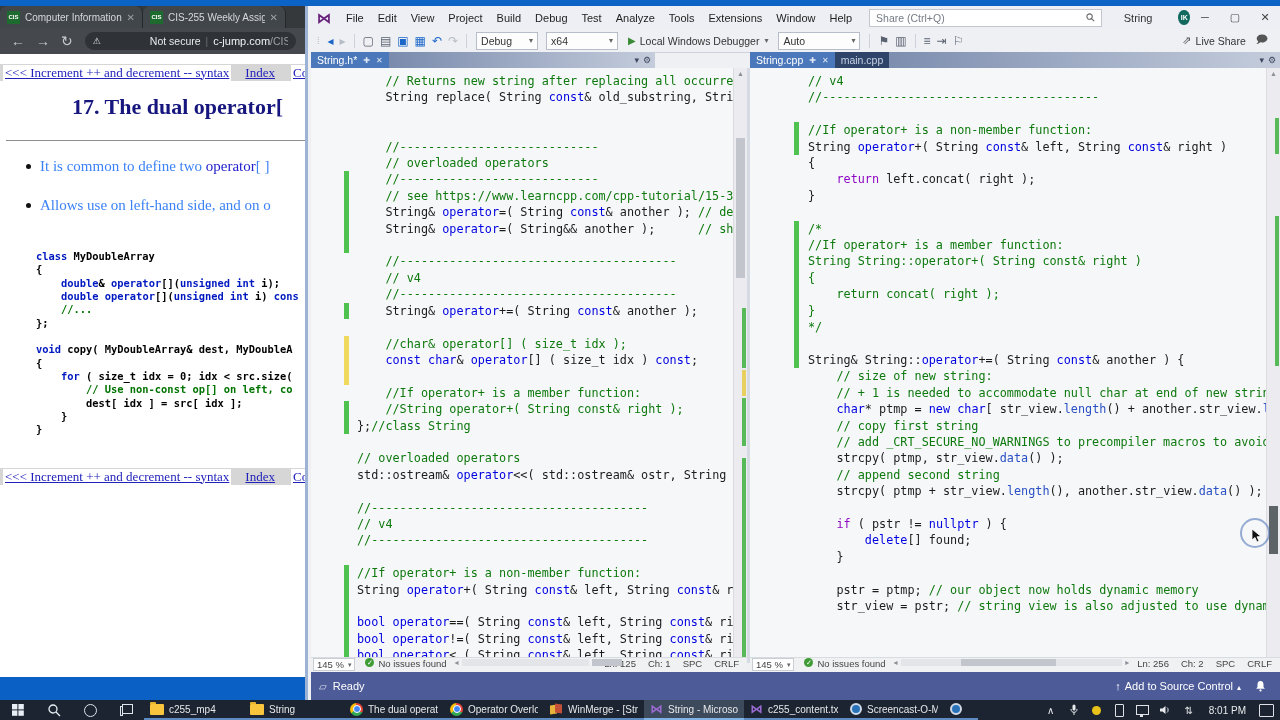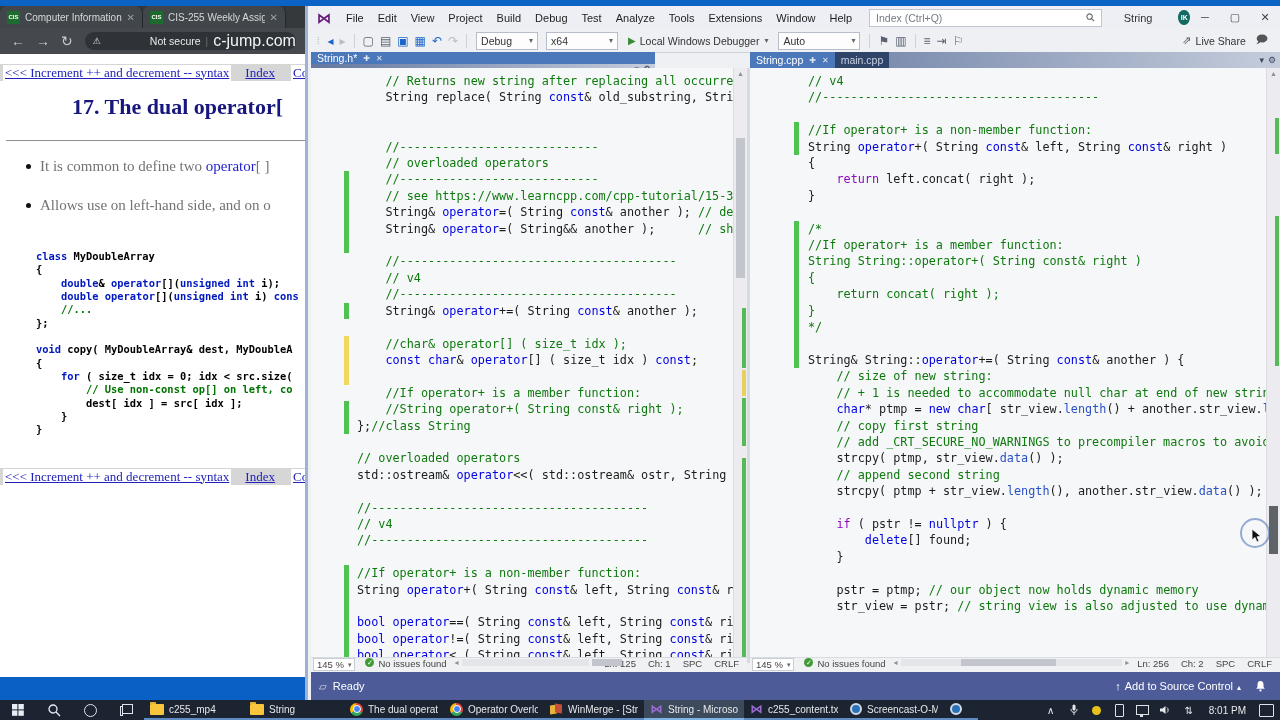--- a/index.html
+++ b/index.html
@@ -19,21 +19,21 @@
     display:flex;align-items:center;justify-content:center;flex:0 0 13px;}
   .btab .ttl{color:#d6d8da;font-size:10px;white-space:nowrap;overflow:hidden;flex:1;}
   .btab .x{color:#9aa0a5;font-size:10px;flex:0 0 auto;}
   #btoolbar{left:0;top:22px;width:305px;height:26px;background:#45494e;display:flex;align-items:center;}
   .nav-glyph{color:#c7cbcf;font-size:14px;margin-left:11px;}
   #omnibox{margin-left:12px;height:18px;background:#2f3337;border-radius:9px;display:flex;
     align-items:center;padding:0 8px;width:195px;}
   #omnibox .warn{color:#e8eaec;font-size:9px;margin-right:4px;}
   #omnibox .nsec{color:#e8eaec;font-size:10.5px;white-space:nowrap;padding-left:45px;}
   #omnibox .div{color:#6b7076;margin:0 5px;font-size:10px;}
-  #omnibox .dom{color:#f1f3f4;font-size:16px;white-space:nowrap;text-align:right;}
+  #omnibox .dom{color:#f1f3f4;font-size:11px;white-space:nowrap;text-align:right;}
   #omnibox .path{color:#9aa0a6;font-size:10.5px;white-space:nowrap;overflow:hidden;}
   #bcontent{left:0;top:48px;width:305px;height:623px;background:#fff;overflow:hidden;font-family:"Liberation Serif",serif;}
   .webnav{position:absolute;left:0;width:305px;height:17px;background:#d6d6d6;display:flex;align-items:center;
     font-size:13px;white-space:nowrap;}
   .webnav a{color:#2222bb;text-decoration:underline;}
   .webnav .boxed{background:#fff;padding:0 2px;margin-left:3px;}
   .webnav .idx{margin-left:14px;}
   .webnav .nxt{background:#fff;padding:0 2px;margin-left:16px;}
   #wheading{left:72px;top:40px;font-size:22px;font-weight:bold;color:#16167e;white-space:nowrap;}
   #whr{left:6px;top:86px;width:299px;height:0;border-top:1px solid #8f8f8f;}
@@ -41,21 +41,21 @@
   .bullets .cl::before{content:"";position:absolute;left:8px;top:6px;width:5px;height:5px;border-radius:50%;background:#111;}
   #wbullets{left:18px;top:104px;width:290px;}
   #wcode{left:36px;top:196px;font-family:"DejaVu Sans Mono",monospace;font-size:10.4px;font-weight:600;}
   #wcode .cl{height:13.35px;line-height:13.35px;white-space:pre;}
   #bluestrip{left:0;top:671px;width:305px;height:23px;background:#0b60c6;}
 
   
   #wcode .sg-t{color:#000;}
   #wcode .sg-k{color:#0018c0;}
   #wcode .sg-c{color:#007400;}
-  .bullets .sg-t{color:#737373;}
+  .bullets .sg-t{color:#3b82f6;}
   .bullets .sg-a{color:#2222cc;}
 
   
   #vs{left:305px;top:6px;width:975px;height:694px;background:#eef0f4;border-left:3px solid #9db3d6;box-sizing:border-box;}
   #vstitle{left:3px;top:0;width:969px;height:23px;background:#edeff4;display:flex;align-items:center;}
   #vslogo{color:#68217a;font-size:14px;font-weight:bold;margin:0 8px 0 6px;}
   .menu-item{font-size:11px;color:#1e1e1e;padding:0 7px;}
   #vssearch{margin-left:10px;width:285px;height:16px;background:#fff;border:1px solid #c2c6ce;
     display:flex;align-items:center;justify-content:space-between;padding:0 6px;}
   #vssearch .ph{font-size:10.5px;color:#767b85;}
@@ -75,21 +75,21 @@
     justify-content:space-between;font-size:10.5px;color:#333;padding:0 4px;margin:0 4px;}
   .combo .car{font-size:8px;color:#666;margin-left:6px;}
   #runbtn{display:flex;align-items:center;margin:0 6px;font-size:10.5px;color:#333;}
   #runbtn .play{color:#388a34;font-size:10px;margin-right:4px;}
   #liveshare{margin-left:auto;display:flex;align-items:center;font-size:10.5px;color:#333;margin-right:8px;}
   #liveshare .ls-ico{color:#555;margin-right:4px;font-size:11px;}
 
   
   #tabrow{left:3px;top:46px;width:969px;height:16px;}
   .tabstrip{position:absolute;top:0;height:16px;display:flex;align-items:stretch;}
-  #strip-left{left:0;width:344px;background:linear-gradient(90deg,#63779f,#c5cddc);flex-direction:column;}
+  #strip-left{left:0;width:344px;background:linear-gradient(90deg,#63779f,#c5cddc);}
   #strip-right{left:439px;width:530px;background:linear-gradient(90deg,#63779f,#c5cddc);}
   .vstab{display:flex;align-items:center;padding:0 6px;font-size:10.5px;color:#fff;white-space:nowrap;}
   .vstab.active{background:#4a78ba;}
   .vstab.inactive{background:#2e4469;color:#c8d2e4;}
   .vstab .tabico{font-size:8px;margin-left:6px;color:#dfe7f2;}
   .strip-end{margin-left:auto;display:flex;align-items:center;color:#3c4861;font-size:9px;gap:4px;padding-right:4px;}
 
   
   #editors{left:3px;top:62px;width:969px;height:595px;background:#f6f7f9;}
   .pane{position:absolute;top:0;height:595px;overflow:hidden;background:#f6f7f9;}
@@ -259,21 +259,21 @@
       <span class="menu-item">Project</span>
       <span class="menu-item">Build</span>
       <span class="menu-item">Debug</span>
       <span class="menu-item">Test</span>
       <span class="menu-item">Analyze</span>
       <span class="menu-item">Tools</span>
       <span class="menu-item">Extensions</span>
       <span class="menu-item">Window</span>
       <span class="menu-item">Help</span>
       <div id="vssearch">
-        <span class="ph">Index (Ctrl+Q)</span>
+        <span class="ph">Share (Ctrl+Q)</span>
         <svg width="9" height="9" viewBox="0 0 10 10">
             <circle cx="4" cy="4" r="3" fill="none" stroke="#666" stroke-width="1.2"></circle>
             <line x1="6.2" y1="6.2" x2="9" y2="9" stroke="#666" stroke-width="1.2"></line>
           </svg>
       </div>
       <span id="soltitle">String</span>
       <span id="avatar">IK</span>
       <div class="winbtns">
         <span class="winbtn">─</span>
         <span class="winbtn">▢</span>

